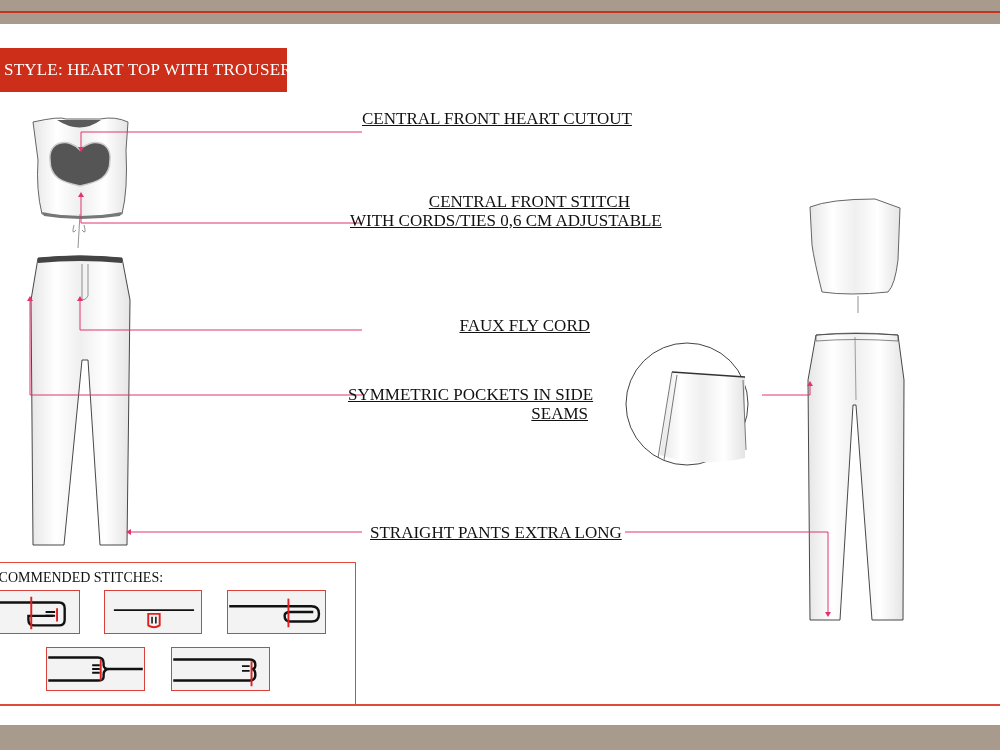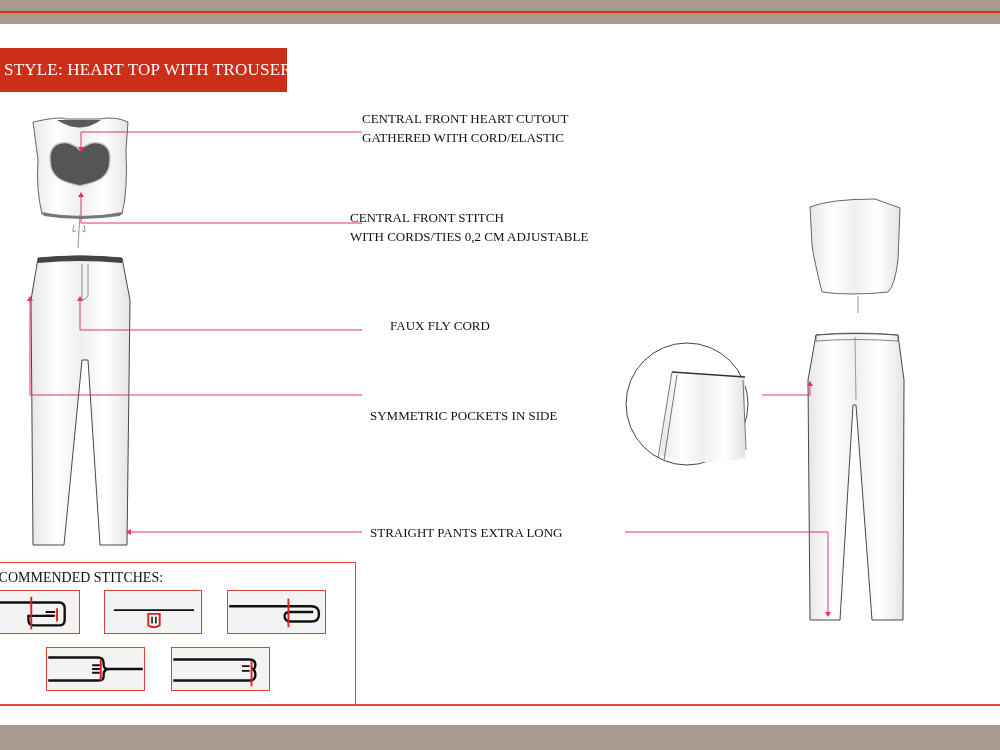--- a/index.html
+++ b/index.html
@@ -2,21 +2,21 @@
 <html><head>
 <meta charset="utf-8">
 <style>
   * { box-sizing: border-box; margin: 0; padding: 0; }
   body { width: 1000px; height: 750px; background: #ffffff; position: relative; overflow: hidden; font-family: "Liberation Serif", "DejaVu Serif", serif; color: #111; }
   .band-top { position: absolute; left: 0; top: 0; width: 1000px; height: 24px; background: #a89a8c; }
   .band-top .rule { position: absolute; left: 0; top: 11px; width: 100%; height: 2px; background: #c9311c; }
   .band-bottom { position: absolute; left: 0; top: 725px; width: 1000px; height: 25px; background: #a89a8c; }
   .bottom-rule { position: absolute; left: 0; top: 704px; width: 1000px; height: 2px; background: #e04a3a; }
   .title-box { position: absolute; left: 0; top: 48px; width: 287px; height: 44px; background: #cc2e1a; color: #fff; font-size: 17px; line-height: 44px; padding-left: 4px; white-space: nowrap; letter-spacing: 0.2px; }
-  .note { position: absolute; text-align: left; font-size: 13px; line-height: 18.5px; color: #111; white-space: nowrap; }
+  .note { position: absolute; text-align: right; font-size: 17px; line-height: 18.5px; color: #111; white-space: nowrap; text-decoration: underline; }
   svg.art { position: absolute; left: 0; top: 0; width: 1000px; height: 750px; pointer-events: none; }
   .stitch-panel { position: absolute; left: -2px; top: 562px; width: 358px; height: 143px; border: 1.5px solid #e04a3a; border-left: none; }
   .stitch-panel .label { position: absolute; left: -8px; top: 7px; font-size: 14px; white-space: nowrap; }
   .stitch { position: absolute; background: #f3f3f3; border: 1.5px solid #d9413a; }
   .stitch svg { width: 100%; height: 100%; display: block; }
 </style>
 </head>
 <body>
 
 <div class="band-top">
@@ -83,31 +83,31 @@
     <path d="M77,301 L83,301 L80,296 Z"></path>
     <path d="M27,301 L33,301 L30,296 Z"></path>
     <path d="M131,529 L131,535 L126,532 Z"></path>
     <path d="M825,612 L831,612 L828,617 Z"></path>
     <path d="M807,386 L813,386 L810,381 Z"></path>
   </g>
 </svg>
 
 <div class="note" style="left:362px; top:110px; width:250px;">
   <div>CENTRAL FRONT HEART CUTOUT</div>
-  <div>GATHERED WITH CORD/ELASTIC</div>
 </div>
-<div class="note" style="left:350px; top:209px; width:280px;">
+<div class="note" style="left:350px; top:193px; width:280px;">
   <div>CENTRAL FRONT STITCH</div>
-  <div>WITH CORDS/TIES  0,2 CM ADJUSTABLE</div>
+  <div>WITH CORDS/TIES  0,6 CM ADJUSTABLE</div>
 </div>
 <div class="note" style="left:390px; top:317px; width:200px;">
   <div>FAUX FLY CORD</div>
 </div>
-<div class="note" style="left:370px; top:386px; width:240px;margin-top:21px;">
+<div class="note" style="left:348px; top:386px; width:240px;">
   <div>SYMMETRIC POCKETS IN SIDE</div>
+  <div>SEAMS</div>
 </div>
 <div class="note" style="left:370px; top:524px; width:240px;">
   <div>STRAIGHT PANTS EXTRA LONG</div>
 </div>
 
 <div class="stitch-panel">
   <div class="label">ECOMMENDED STITCHES:</div>
 
   <div class="stitch" style="left:-4px; top:27px; width:86px; height:44px;">
     <svg viewBox="0 0 86 44">

